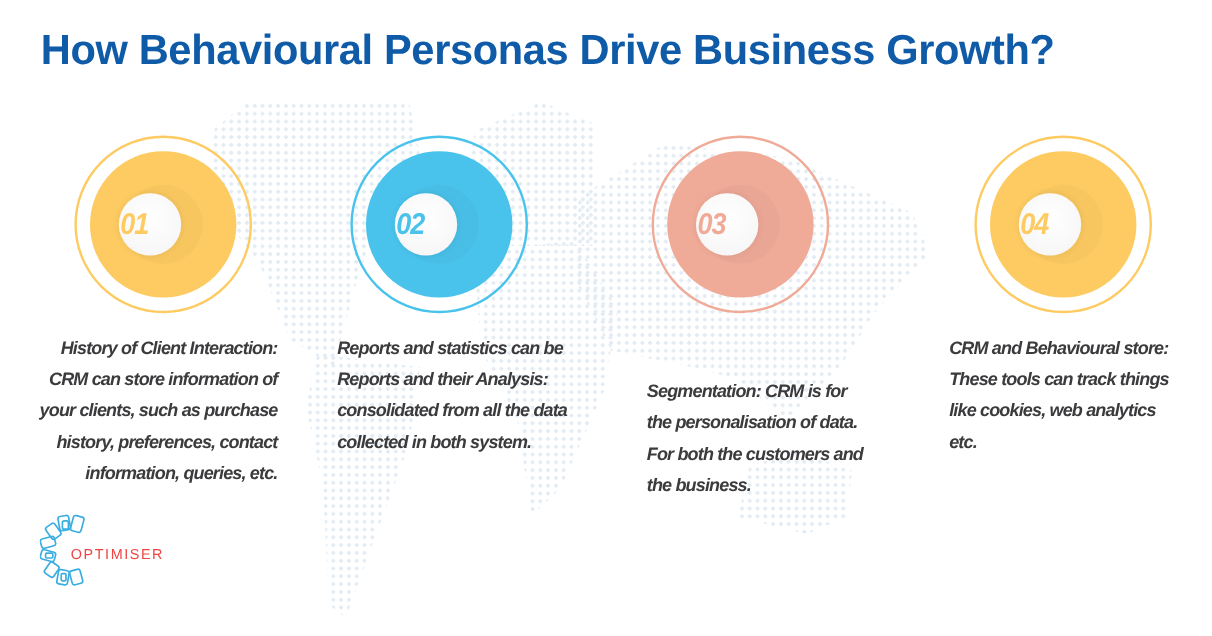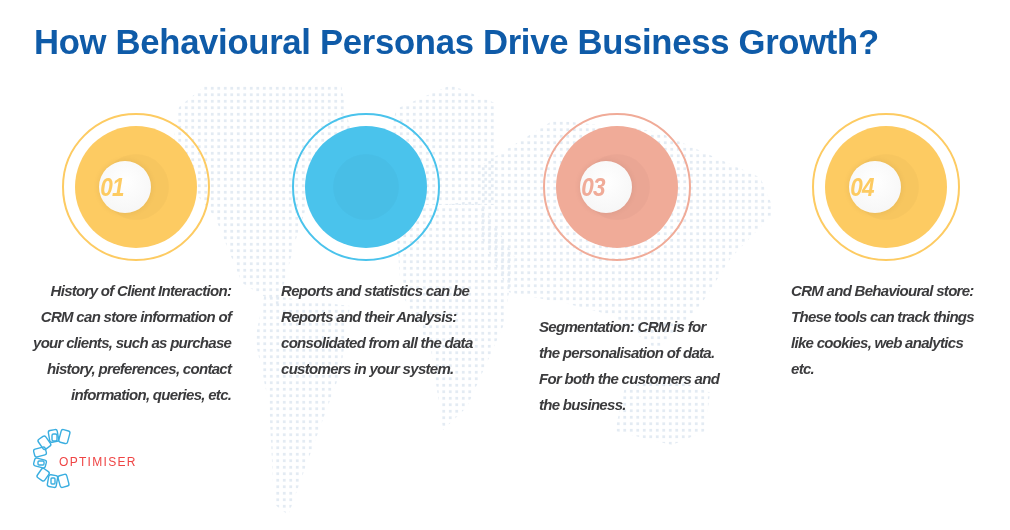--- a/index.html
+++ b/index.html
@@ -103,26 +103,29 @@
   <span>CRM can store information of</span>
   <span>your clients, such as purchase</span>
   <span>history, preferences, contact</span>
   <span>information, queries, etc.</span>
 </div>
 
 <div class="step" style="left:292px;">
   <div class="ring" style="border-color:#4ac3ec;"></div>
   <div class="disc" style="background:#4ac3ec;"></div>
   <div class="halo"></div>
+  <div class="badge">
+    <span class="num" style="color:#4ac3ec;">02</span>
+  </div>
 </div>
 <div class="desc" style="left:281px;">
   <span>Reports and statistics can be</span>
   <span>Reports and their Analysis:</span>
   <span>consolidated from all the data</span>
-  <span>customers in your system.</span>
+  <span>collected in both system.</span>
 </div>
 
 <div class="step" style="left:543px;">
   <div class="ring" style="border-color:#f0ab98;"></div>
   <div class="disc" style="background:#f0ab98;"></div>
   <div class="halo"></div>
   <div class="badge">
     <span class="num" style="color:#f0ab98;">03</span>
   </div>
 </div>

